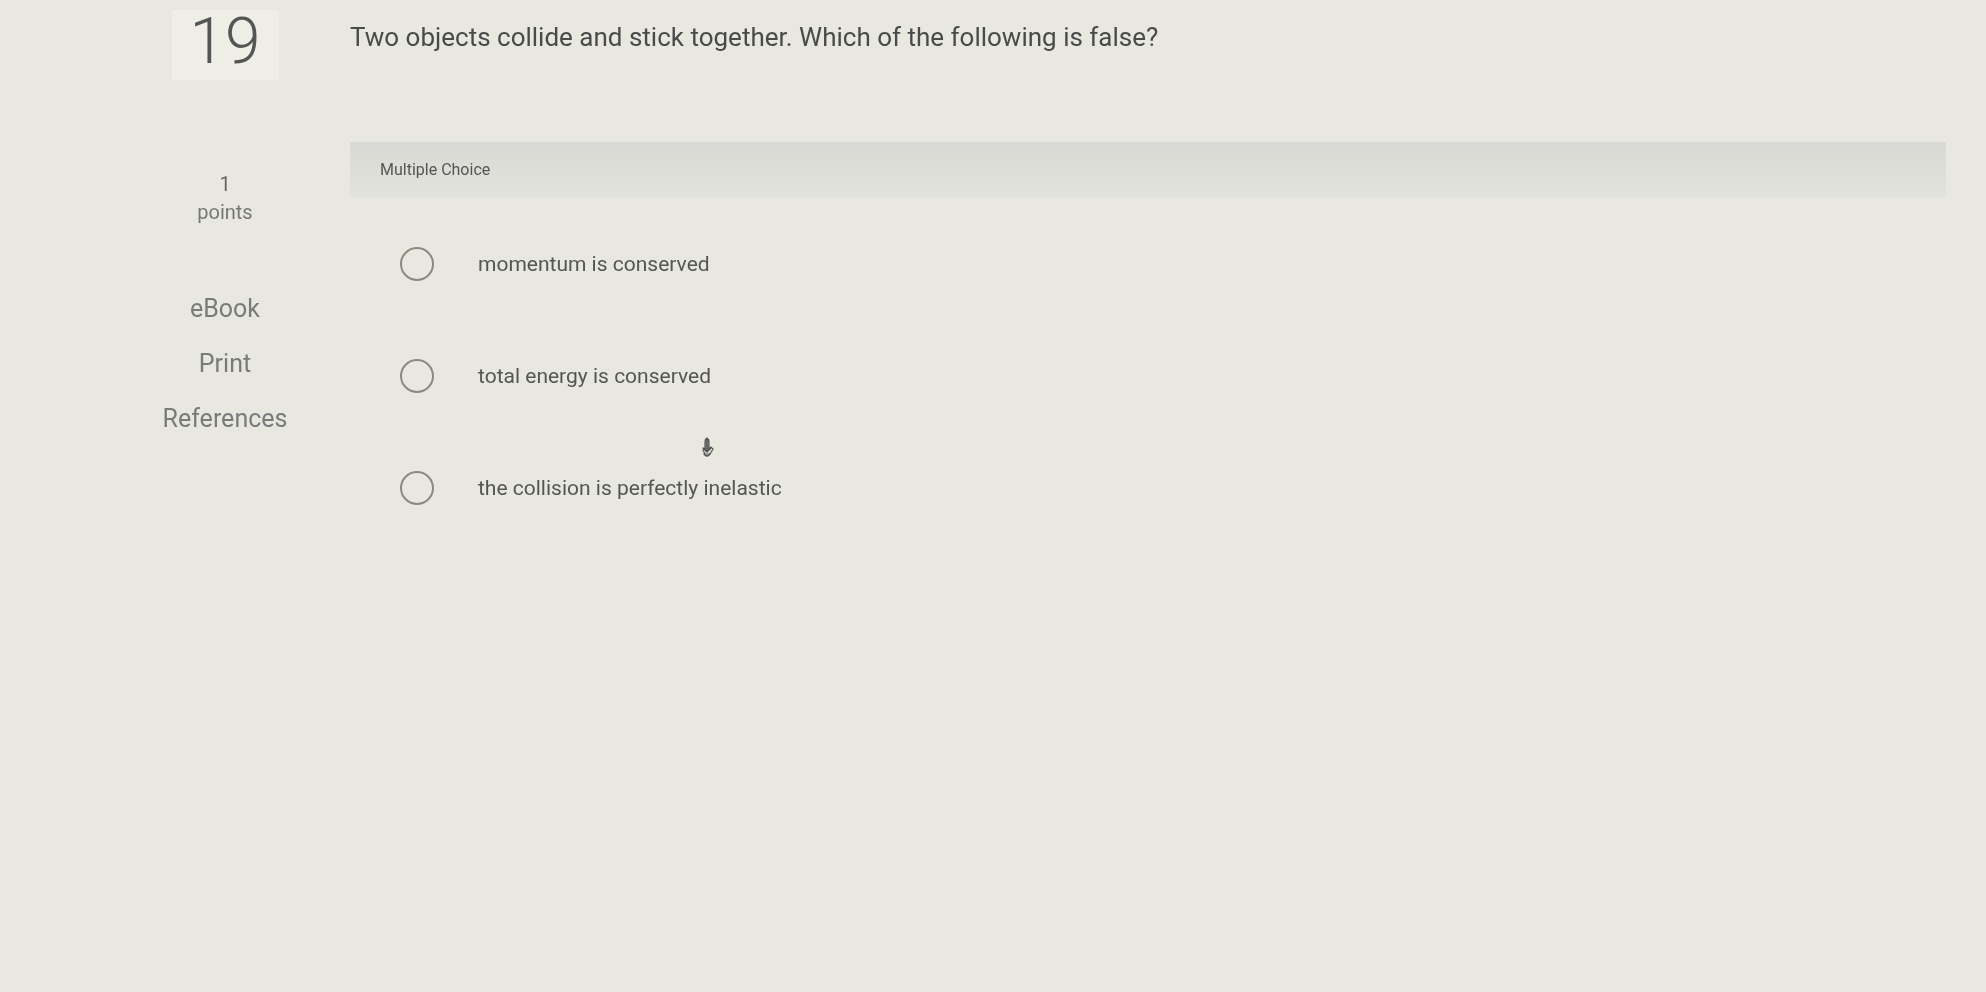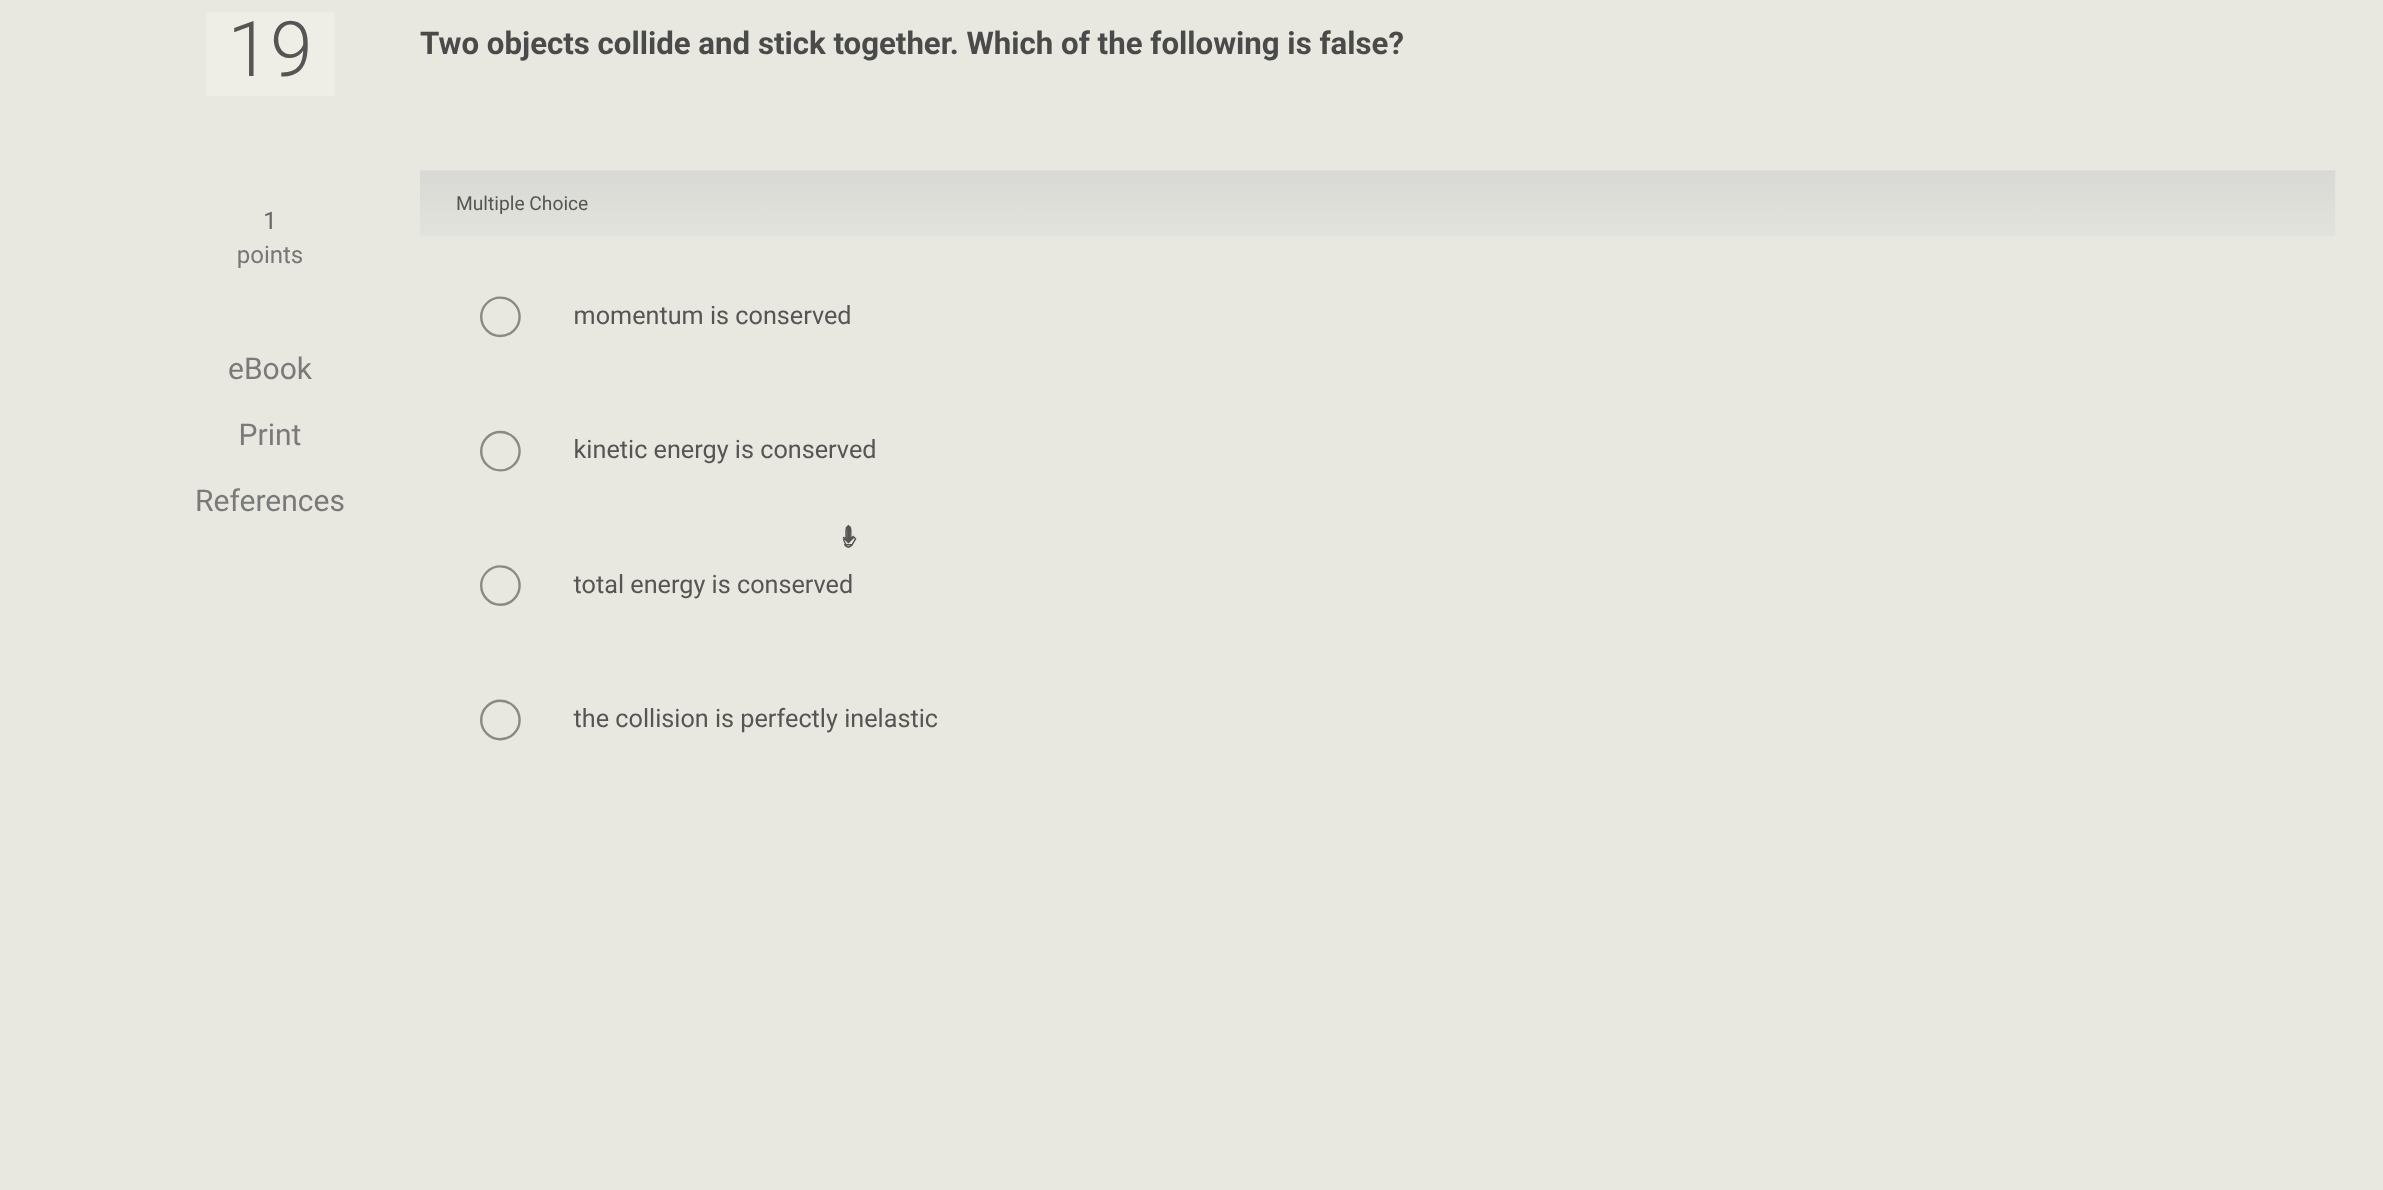--- a/index.html
+++ b/index.html
@@ -46,21 +46,21 @@
   }
   .side-links div { cursor: pointer; }
   .main-col {
     flex: 1;
     padding-left: 40px;
   }
   .question-text {
     font-size: 26px;
     color: #4a4a4a;
     margin-top: 22px;
-    font-weight: 700;
+    font-weight: 400;
   }
   .mc-header {
     margin-top: 90px;
     background: linear-gradient(to bottom, #d8d9d4, #e2e3dc);
     padding: 18px 30px;
     font-size: 16px;
     color: #555;
   }
   .options {
     padding: 50px 0 0 50px;
@@ -119,24 +119,20 @@
     <div class="mc-header">Multiple Choice</div>
 
     <div class="options">
 
       <div class="option-row">
         <div class="radio"></div>
         <div class="option-text">momentum is conserved</div>
       </div>
 
 
-      <div class="option-row">
-        <div class="radio"></div>
-        <div class="option-text">kinetic energy is conserved</div>
-      </div>
 
       <div class="option-row">
         <div class="radio"></div>
         <div class="option-text">total energy is conserved</div>
       </div>
 
       <div class="option-row">
         <div class="radio"></div>
         <div class="option-text">the collision is perfectly inelastic</div>
       </div>

